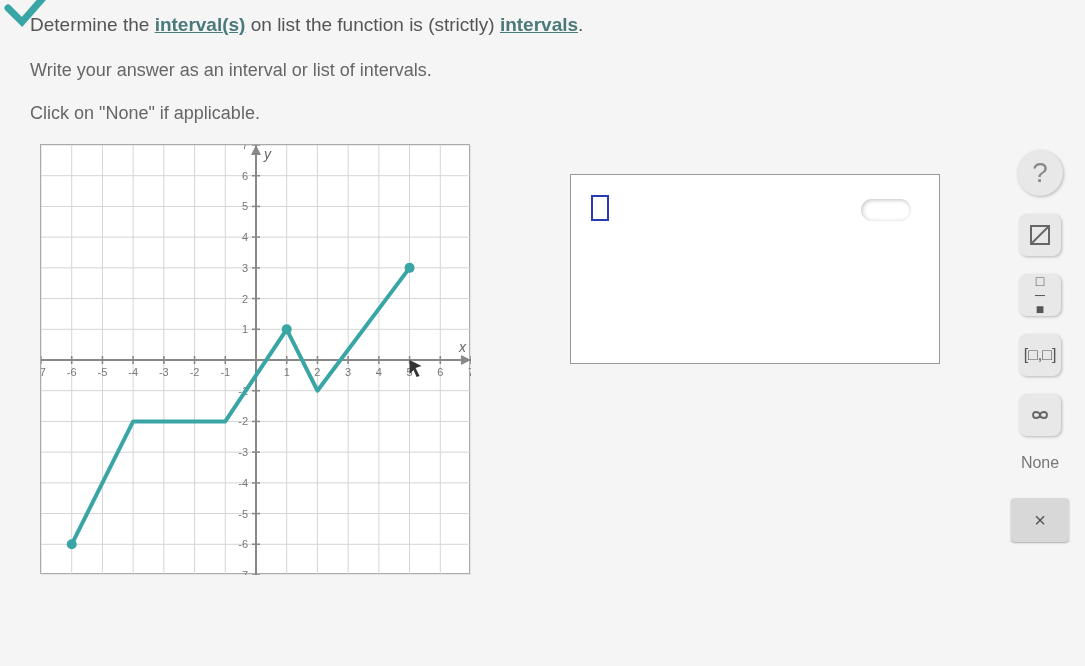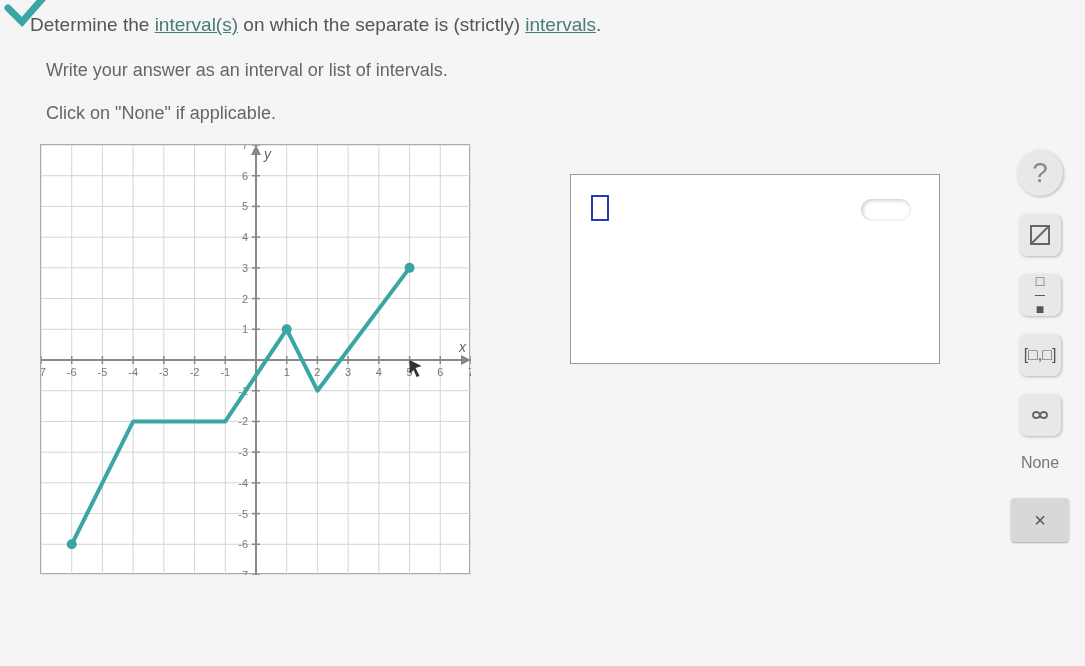--- a/index.html
+++ b/index.html
@@ -16,28 +16,27 @@
     }
     .question-line {
       font-size: 19px;
       color: #555;
       margin-bottom: 22px;
       margin-top: 4px;
     }
     .underline-link {
       color: #4a7a7a;
       text-decoration: underline;
-      font-weight: 400;
+      font-weight: 700;
     }
     .instruction {
       font-size: 18px;
       color: #666;
       line-height: 1.4;
       margin-bottom: 18px;
-      margin-left: 16px;
     }
     .checkmark-corner {
       position: absolute;
       top: -20px;
       left: 2px;
       width: 50px;
       height: 50px;
     }
     .main-row {
       display: flex;
@@ -140,21 +139,21 @@
 <body>
 
 <div class="checkmark-corner">
   <svg viewBox="0 0 50 50">
       <path d="M6 28 L20 42 L48 10" stroke="#3aa5a5" stroke-width="7" fill="none" stroke-linecap="round"></path>
     </svg>
 </div>
 
 <div class="content">
   <p class="question-line">
-    <span>Determine the </span><span class="underline-link">interval(s)</span><span> on which the separate is (strictly) </span><span class="underline-link">intervals</span><span>.</span>
+    <span>Determine the </span><span class="underline-link">interval(s)</span><span> on list the function is (strictly) </span><span class="underline-link">intervals</span><span>.</span>
   </p>
 
   <p class="instruction">Write your answer as an interval or list of intervals.</p>
 
   <p class="instruction" style="margin-top:4px;">Click on "None" if applicable.</p>
 
   <div class="main-row">
     <div class="graph-wrap">
       <svg class="graph-svg" id="graph" width="430" height="430" viewBox="0 0 430 430">
           <line x1="0" y1="0" x2="0" y2="430" stroke="#d5d5d5" stroke-width="1"></line>

